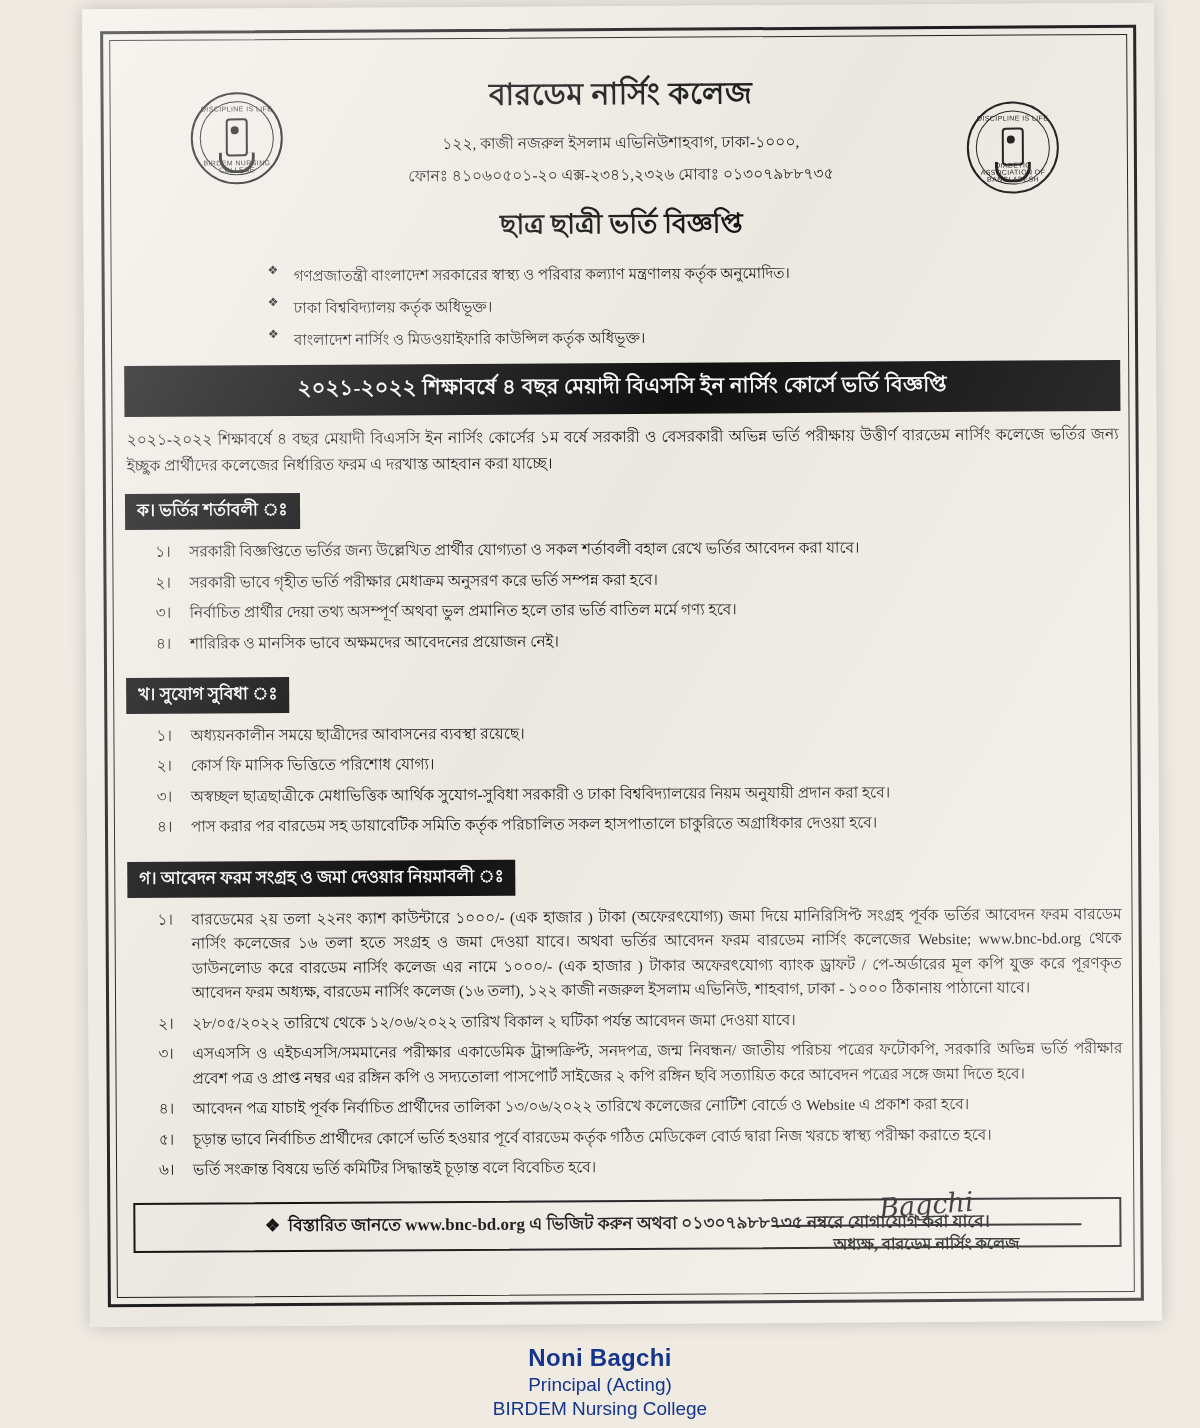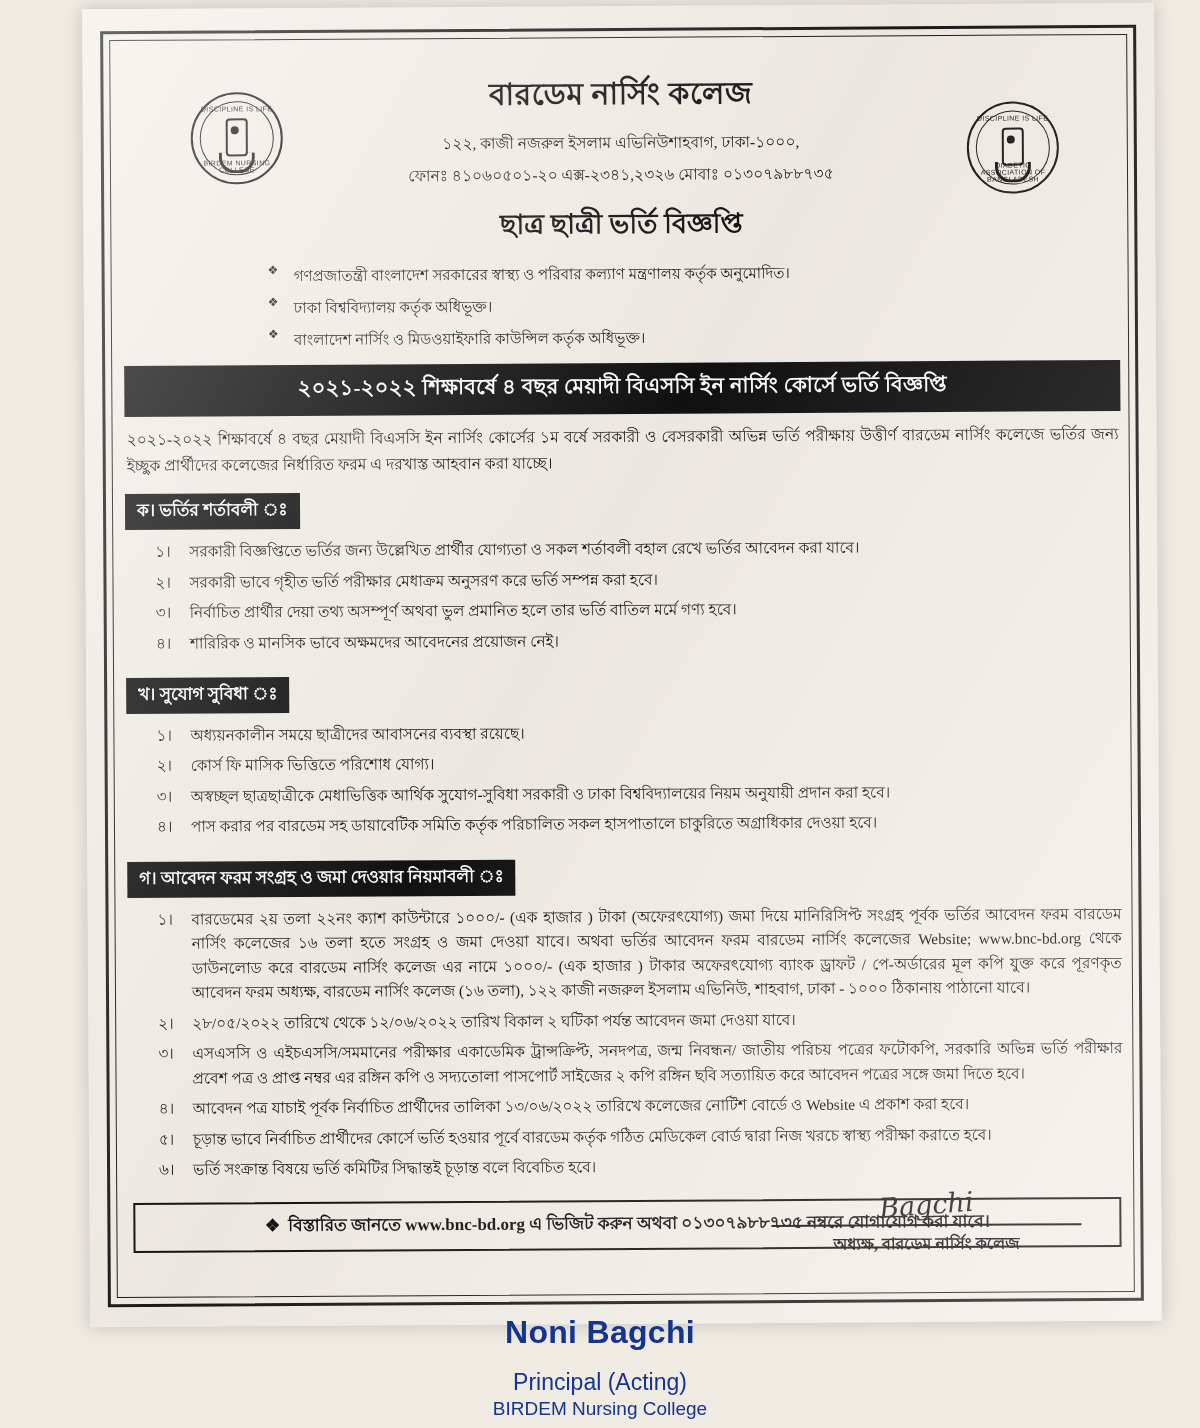--- a/index.html
+++ b/index.html
@@ -260,27 +260,27 @@
 
   .principal-block {
     position: absolute;
     left: 0; right: 0;
     bottom: 8px;
     text-align: center;
     font-family: "Liberation Sans", sans-serif;
     color: #15348c;
   }
   .principal-block .pname {
-    font-size: 32px;
+    font-size: 24px;
     font-weight: bold;
     letter-spacing: 0.3px;
   }
   .principal-block .prole {
-    font-size: 23px;
-    margin-top: 18px;
+    font-size: 19px;
+    margin-top: 2px;
   }
   .principal-block .porg {
     font-size: 19px;
     margin-top: 2px;
   }
 </style>
 </head>
 <body>
 
 <div class="sheet">

